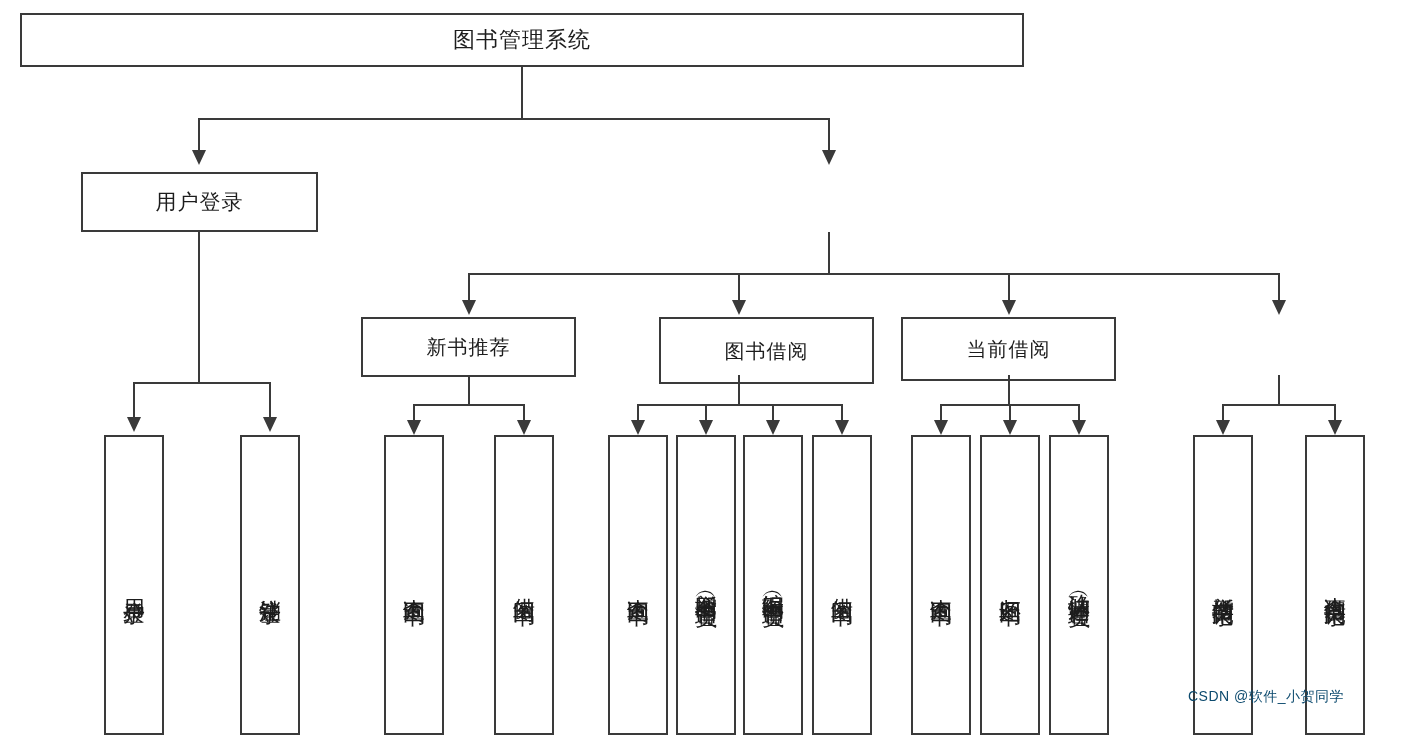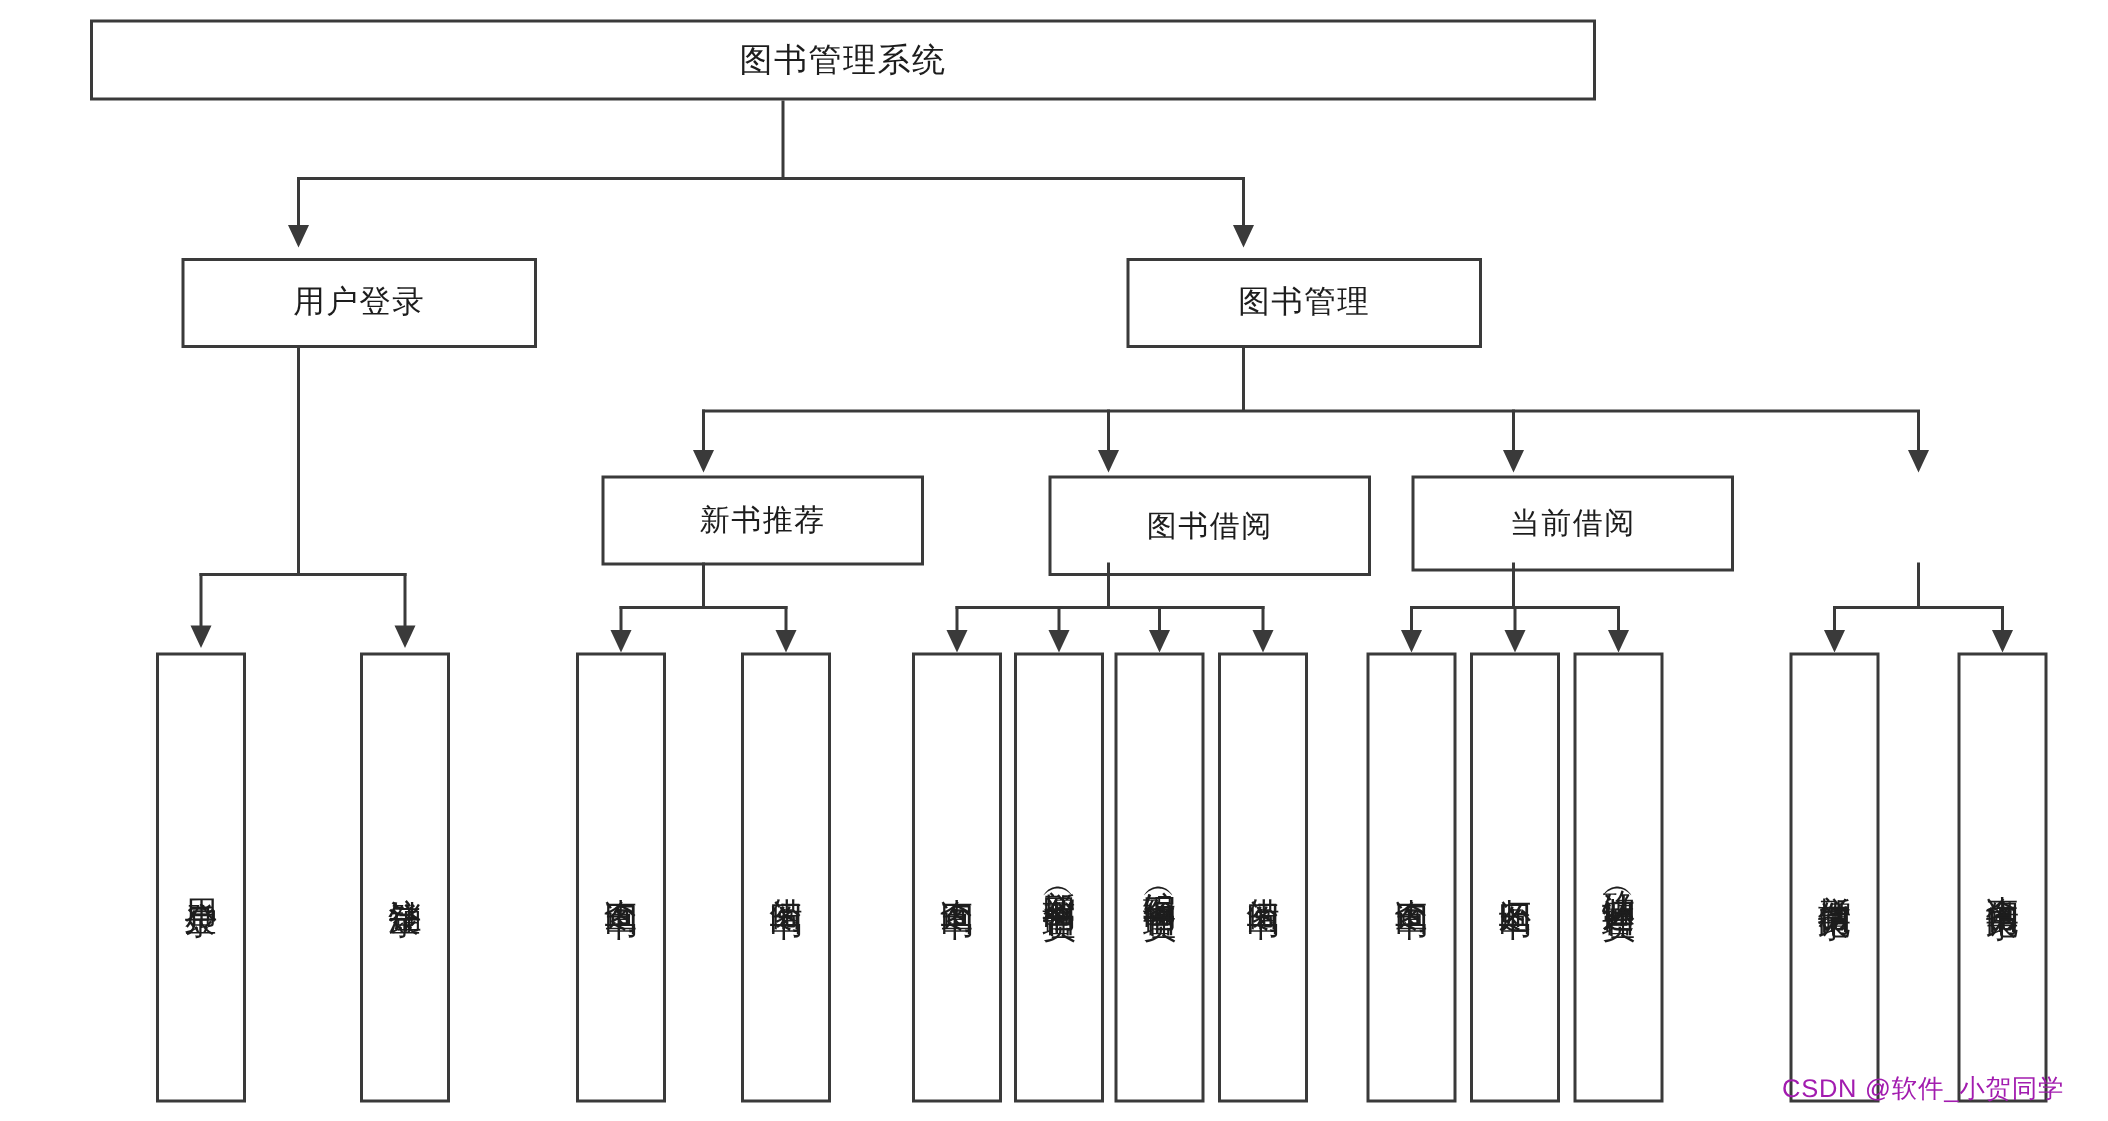--- a/index.html
+++ b/index.html
@@ -5,21 +5,21 @@
   html,body{margin:0;padding:0;background:#ffffff;}
   body{width:1405px;height:747px;overflow:hidden;
        font-family:"Liberation Sans","DejaVu Sans",sans-serif;}
   #stage{position:relative;width:1405px;height:747px;background:#fff;}
 
   
   .node{position:absolute;box-sizing:border-box;
         background:#ffffff;border:2px solid #3a3a3a;
         display:flex;align-items:center;justify-content:center;
         color:#1d1d1d;}
-  .node.hz{font-size:21px;line-height:1.2;letter-spacing:1px;margin-left:40px;}
+  .node.hz{font-size:21px;line-height:1.2;letter-spacing:1px;}
   .node.root{font-size:22px;}
   .node.lvl3{font-size:20px;}
 
   
   .leaf{position:absolute;box-sizing:border-box;
         background:#ffffff;border:2px solid #3a3a3a;
         display:flex;align-items:center;justify-content:center;
         color:#1d1d1d;}
   .leaf .vtxt{
         writing-mode:vertical-rl;
@@ -33,22 +33,22 @@
 
   
   .vline{position:absolute;width:2px;background:#3a3a3a;}
   .hline{position:absolute;height:2px;background:#3a3a3a;}
   .arrow{position:absolute;width:0;height:0;
          border-left:7px solid transparent;
          border-right:7px solid transparent;
          border-top:15px solid #3a3a3a;}
 
   
-  #watermark{position:absolute;left:1188px;top:714px;
-             font-size:17px;color:#a21caf;white-space:nowrap;
+  #watermark{position:absolute;left:1188px;top:688px;
+             font-size:14px;color:#0c4a6e;white-space:nowrap;
              letter-spacing:0.5px;}
 </style>
 </head>
 <body>
 
 <div id="stage">
 
   <div class="node root hz" style="left:20px;top:13px;width:1004px;height:54px;">
     <span>图书管理系统</span>
   </div>
@@ -58,23 +58,20 @@
   <div class="hline" style="left:198px;top:118px;width:632px;height:2px;"></div>
 
   <div class="vline" style="left:198px;top:118px;width:2px;height:33px;"></div>
   <div class="arrow" style="left:192px;top:150px;"></div>
 
   <div class="vline" style="left:828px;top:118px;width:2px;height:33px;"></div>
   <div class="arrow" style="left:822px;top:150px;"></div>
 
   <div class="node hz" style="left:81px;top:172px;width:237px;height:60px;">
     <span>用户登录</span>
-  </div>
-  <div class="node hz" style="left:711px;top:172px;width:237px;height:60px;">
-    <span>图书管理</span>
   </div>
 
   <div class="vline" style="left:198px;top:232px;width:2px;height:151px;"></div>
   <div class="hline" style="left:133px;top:382px;width:138px;height:2px;"></div>
   <div class="vline" style="left:133px;top:382px;width:2px;height:36px;"></div>
   <div class="arrow" style="left:127px;top:417px;"></div>
   <div class="vline" style="left:269px;top:382px;width:2px;height:36px;"></div>
   <div class="arrow" style="left:263px;top:417px;"></div>
 
   <div class="vline" style="left:828px;top:232px;width:2px;height:42px;"></div>

